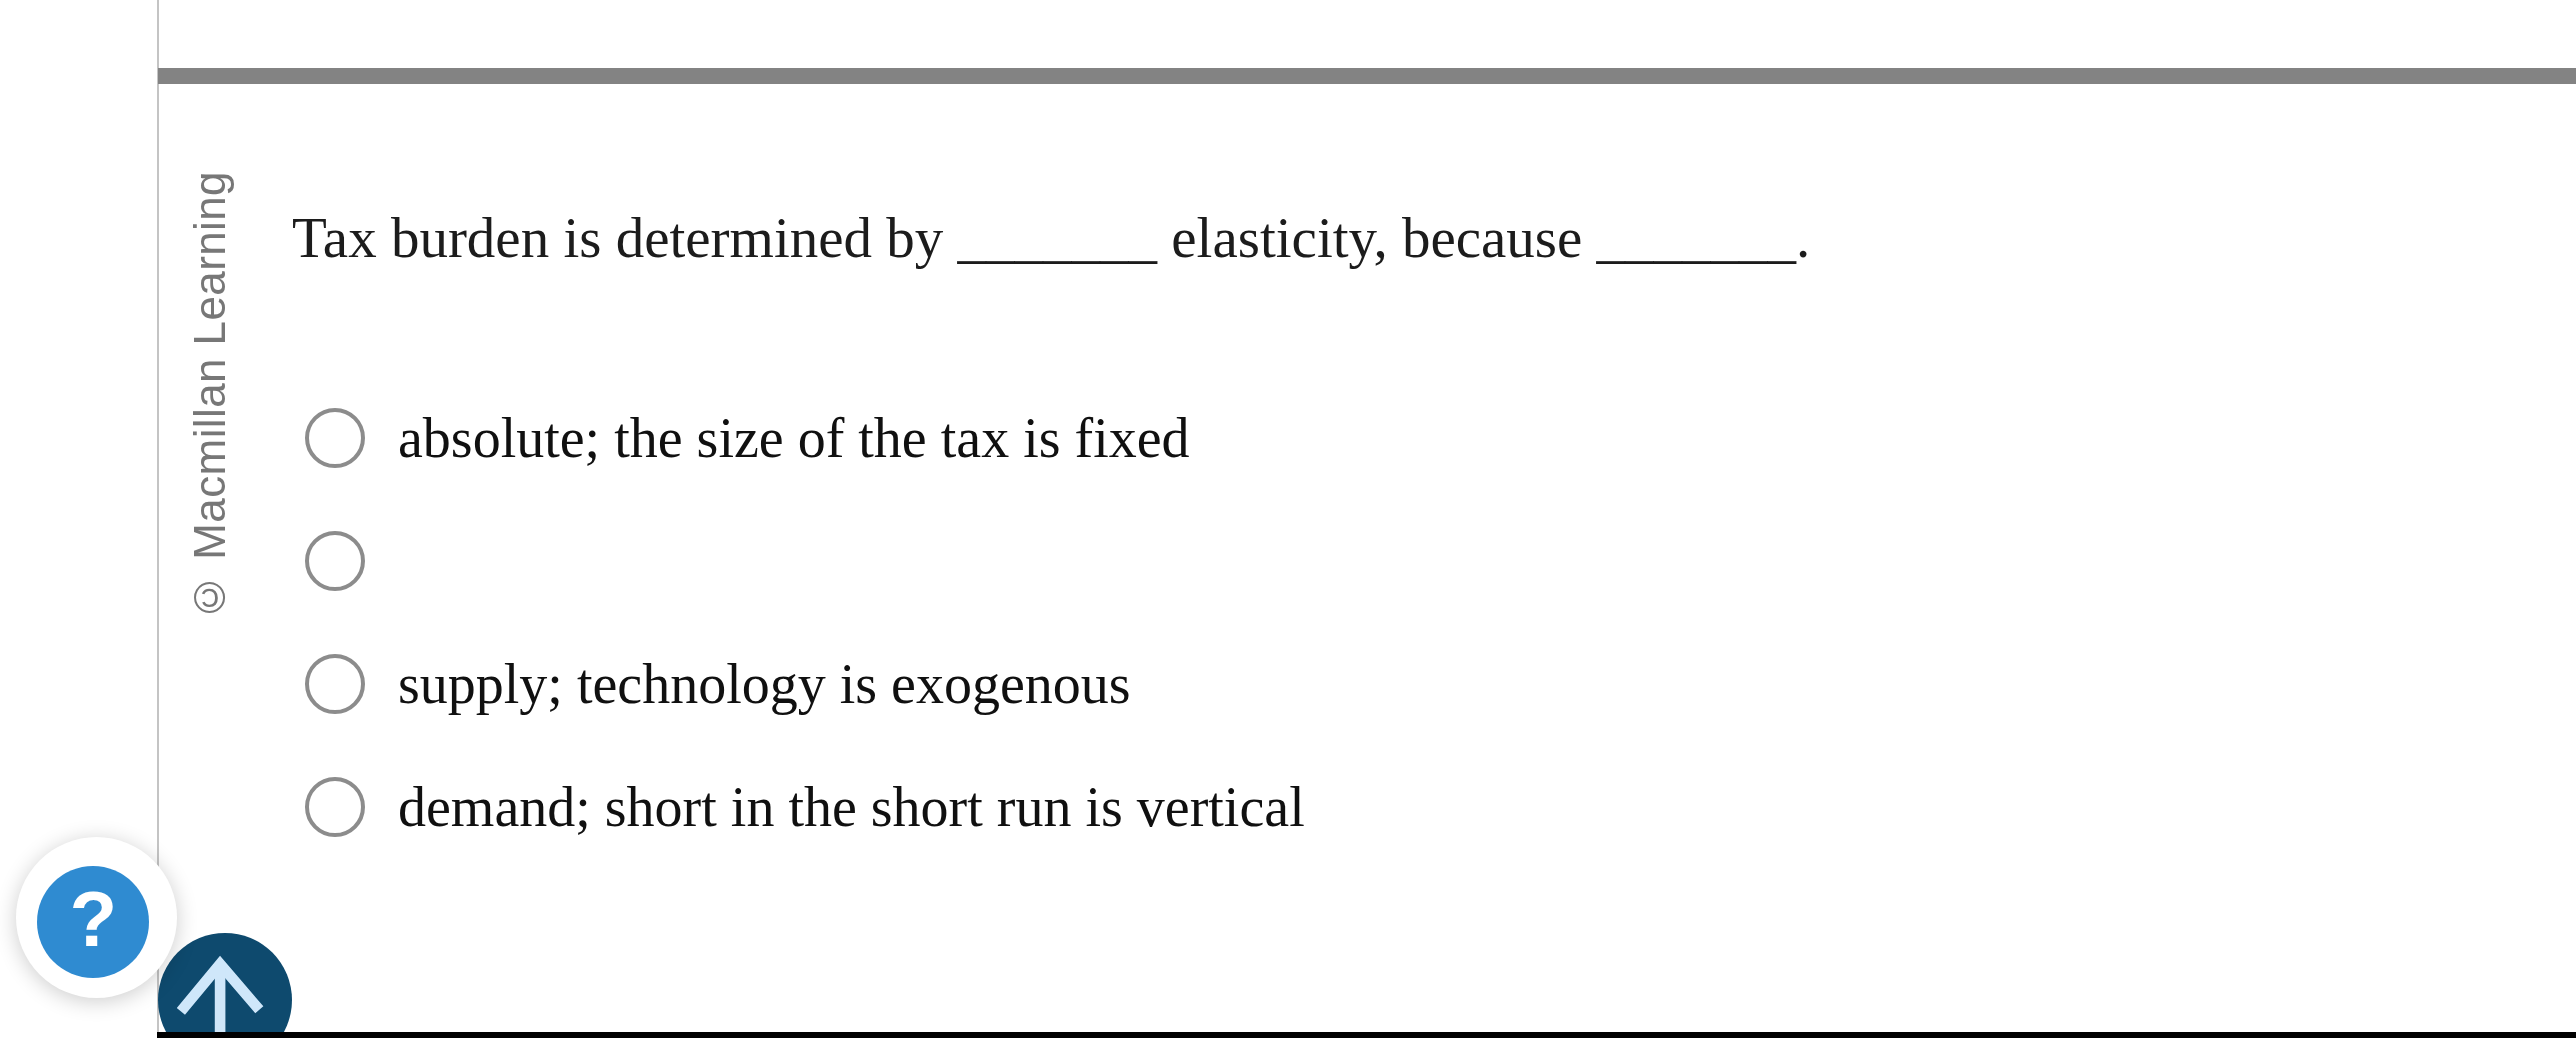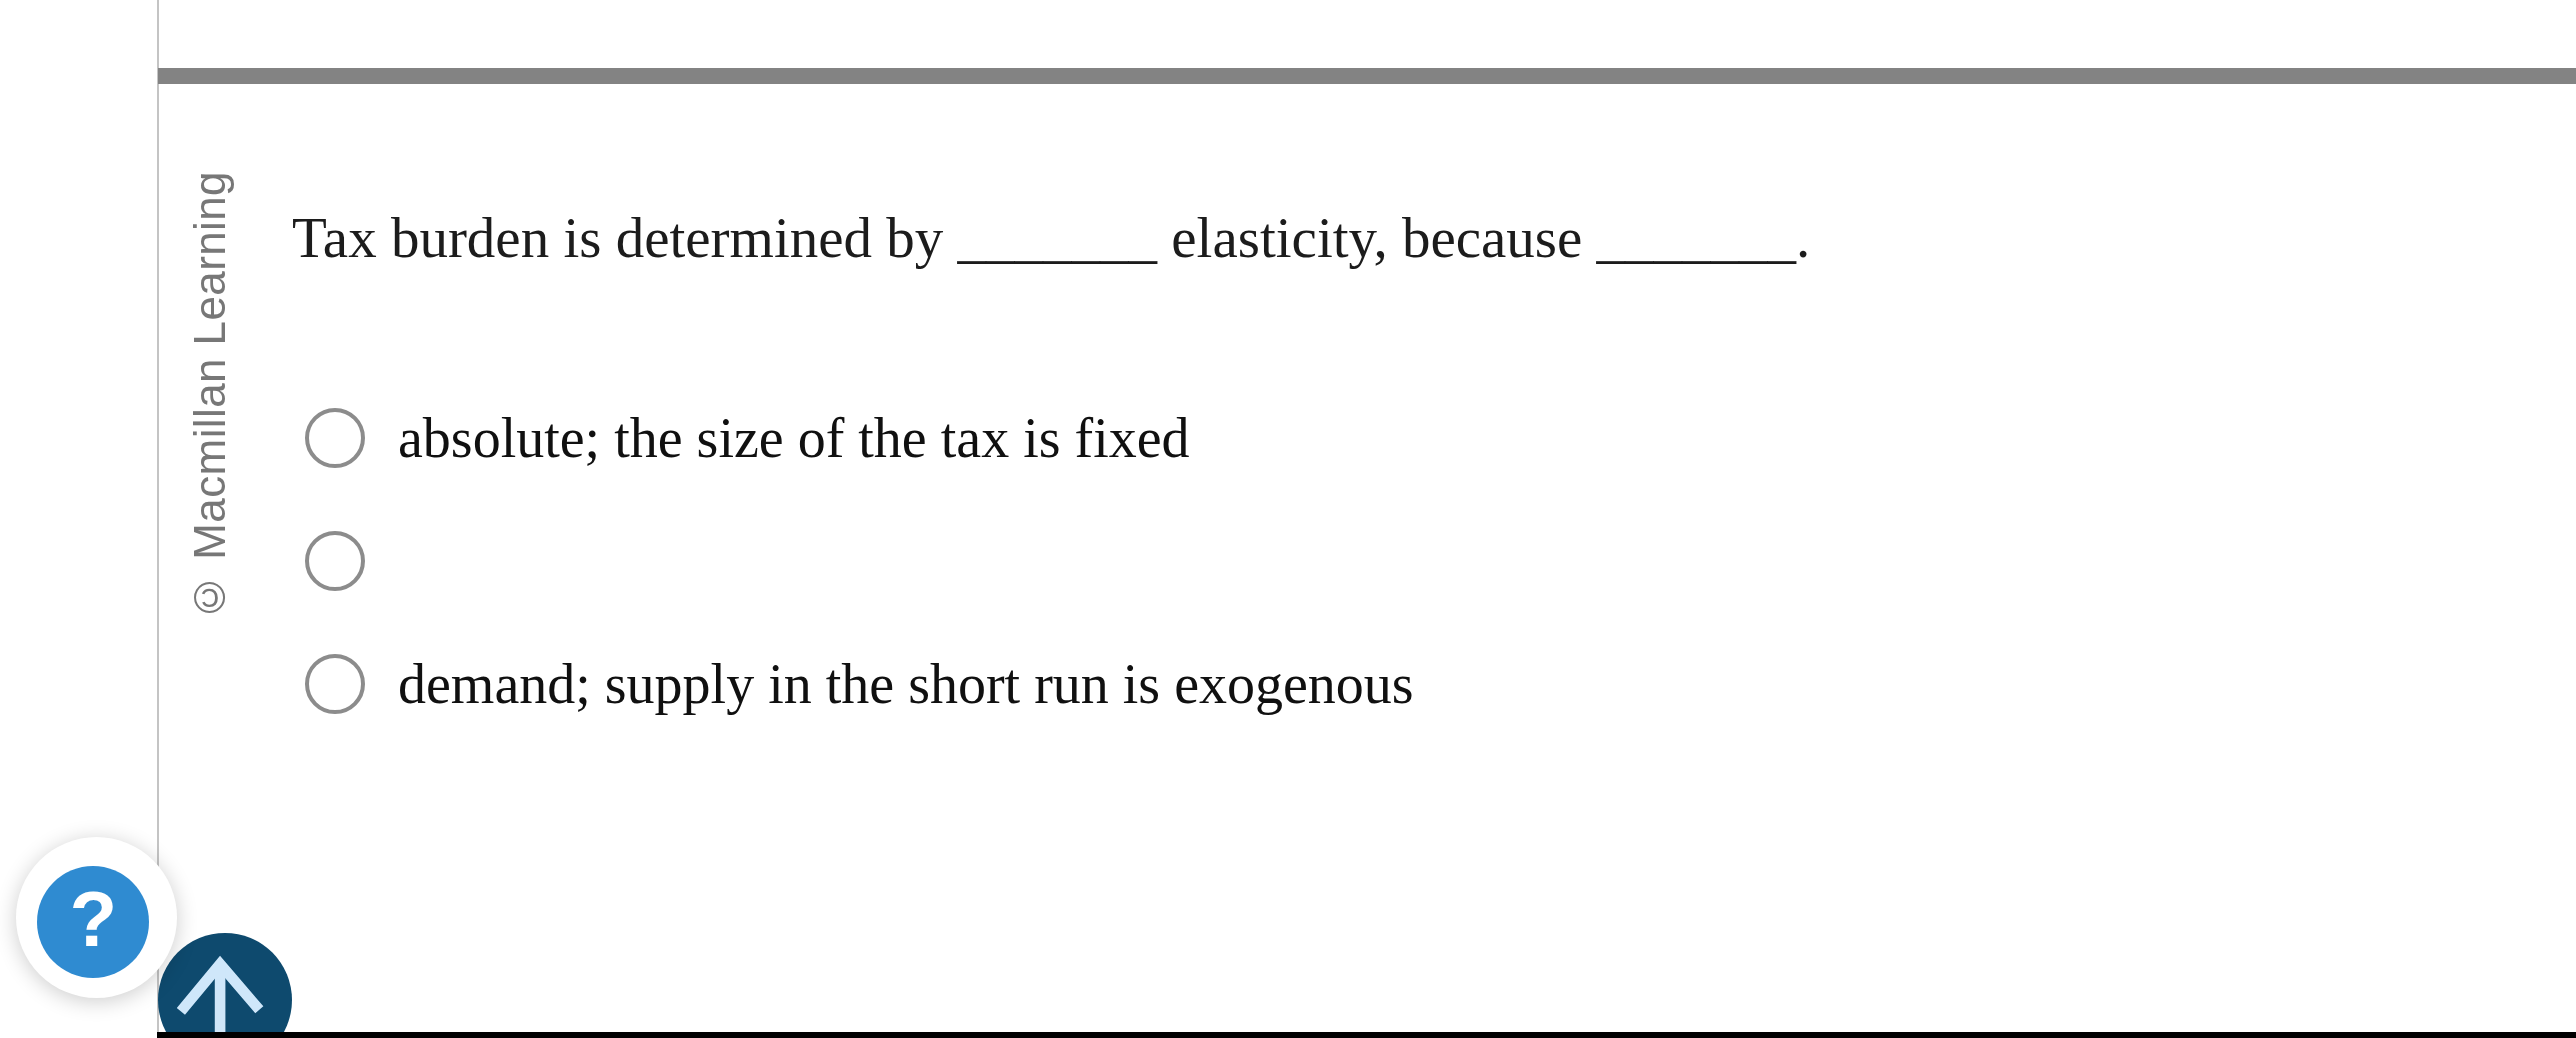--- a/index.html
+++ b/index.html
@@ -145,24 +145,28 @@
 <div class="options">
   <div class="option">
     <div class="radio"></div>
     <div class="option-label">absolute; the size of the tax is fixed</div>
   </div>
 
   <div class="option">
     <div class="radio"></div>
   </div>
 
+  <div class="option">
+    <div class="radio"></div>
+    <div class="option-label">supply; technology is exogenous</div>
+  </div>
 
   <div class="option">
     <div class="radio"></div>
-    <div class="option-label">demand; supply in the short run is exogenous</div>
+    <div class="option-label">demand; short in the short run is vertical</div>
   </div>
 </div>
 
 <div class="help-button">
   <div class="help-inner">
     <span>?</span>
   </div>
 </div>
 
 <div class="scroll-top">

